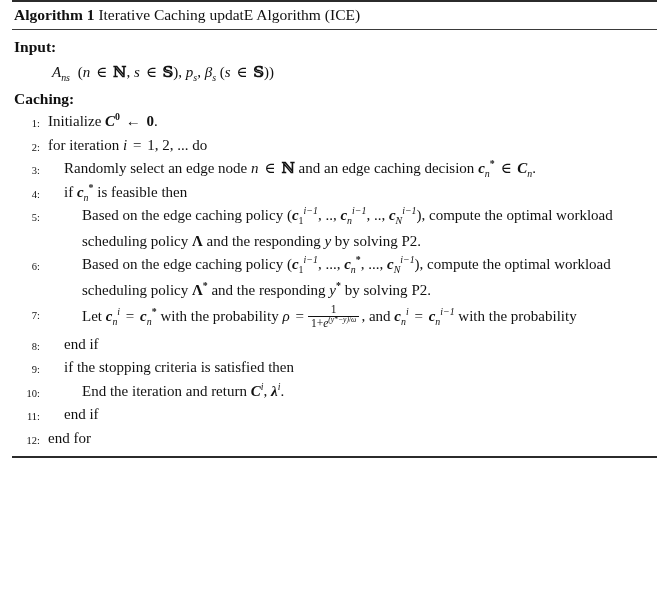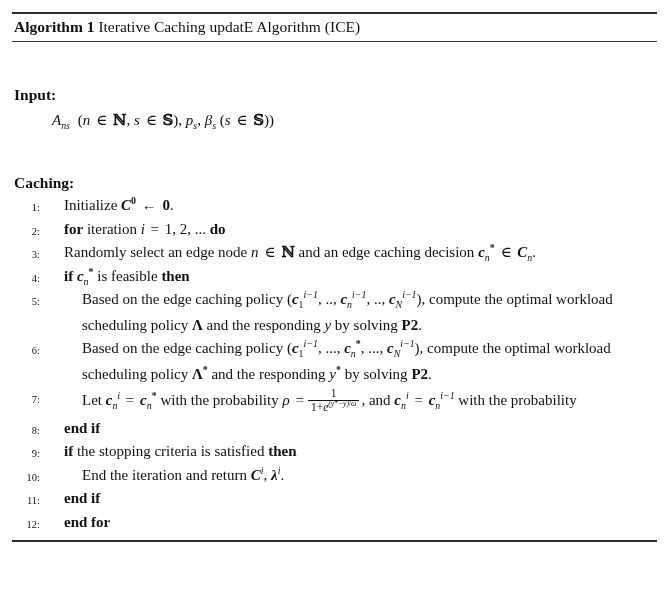--- a/index.html
+++ b/index.html
@@ -10,21 +10,21 @@
   body {
     width: 669px;
     height: 590px;
     font-family: "Liberation Serif", "DejaVu Serif", serif;
     color: #111111;
     -webkit-font-smoothing: antialiased;
   }
   .algorithm {
     position: absolute;
     left: 12px;
-    top: 12px;
+    top: 0;
     width: 645px;
     box-sizing: border-box;
   }
   .rule-top {
     border-top: 2px solid #2b2b2b;
     height: 0;
   }
   .rule-mid {
     border-top: 1px solid #3a3a3a;
     height: 0;
@@ -63,43 +63,42 @@
     font-size: 10.5px;
     padding-right: 6px;
     padding-top: 5px;
     box-sizing: border-box;
     color: #111;
   }
   .content {
     flex: 1;
     padding-left: 0px;
   }
-  .content.ind0 { padding-left: 2px; margin-left: 16px; }
+  .content.ind0 { padding-left: 2px; }
   .content.ind1 { padding-left: 18px; }
   .content.ind2 { padding-left: 36px; }
 
   .hdr {
     font-weight: bold;
     font-size: 15.5px;
     padding: 4px 0 2px 2px;
-    margin-top: 36px;
   }
   .plain-line {
     font-size: 15px;
     padding: 4px 0 4px 36px;
     line-height: 1.3;
   }
   .io-arg {
     padding-left: 40px;
     padding-top: 5px;
     padding-bottom: 5px;
     font-size: 15px;
   }
 
-  .kw { font-weight: bold; }
+  .kw { font-weight: normal; }
 
   
   .mi {
     font-family: "Liberation Serif", "DejaVu Serif", serif;
     font-style: italic;
   }
   .mb {
     font-weight: bold;
     font-style: italic;
   }

